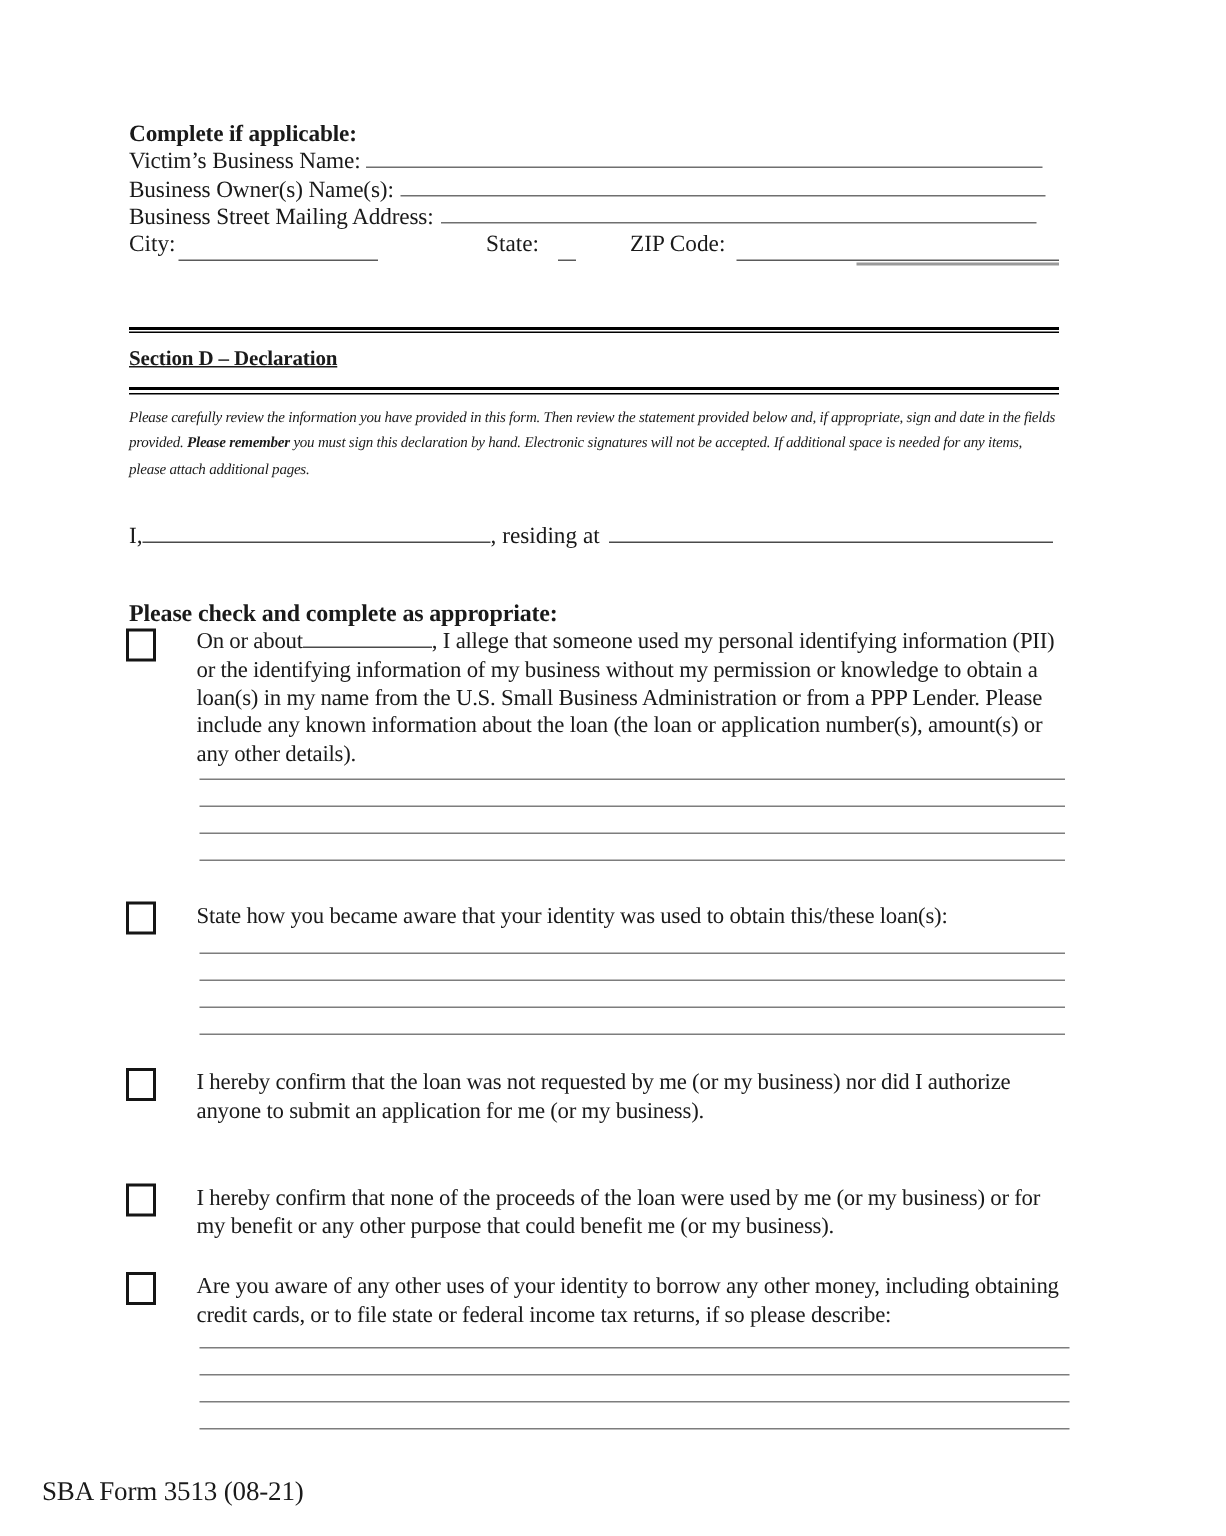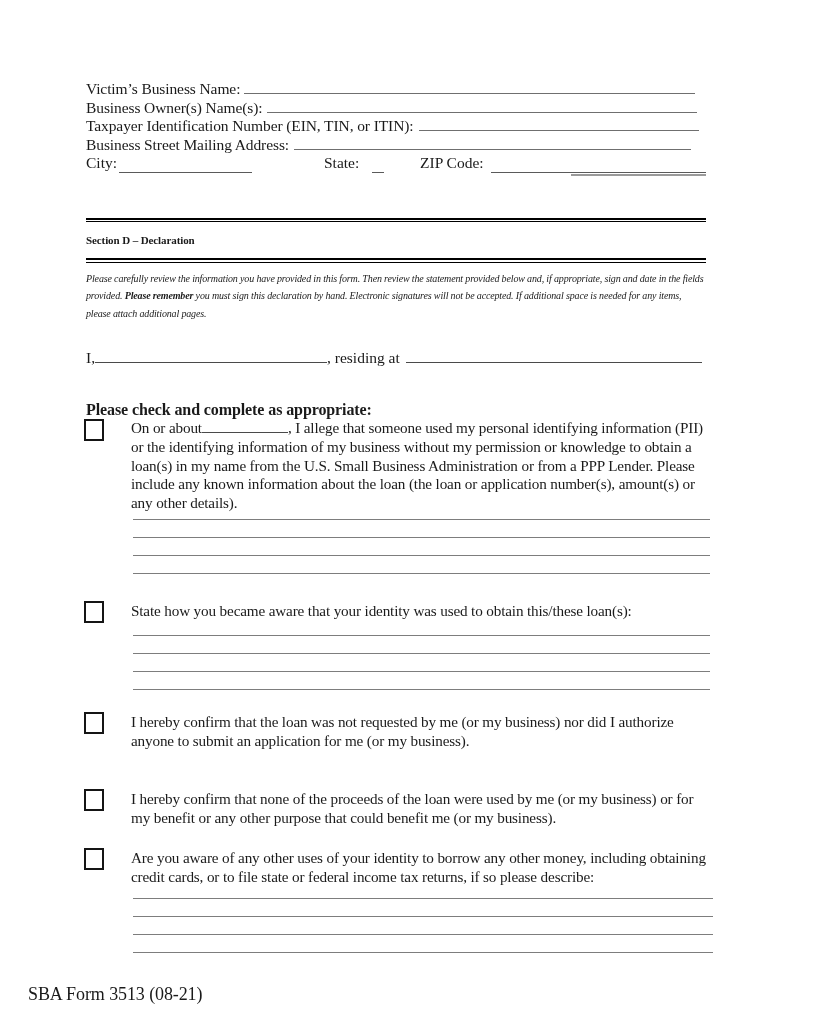--- a/index.html
+++ b/index.html
@@ -79,24 +79,25 @@
   .section-banner {
     position: absolute;
     left: 86px;
     top: 218px;
     width: 620px;
   }
   .rule-thick { border-top: 2.6px solid #000; }
   .rule-thin  { border-top: 1px solid #000; margin-top: 1.4px; }
   .section-title {
     font-weight: bold;
-    font-size: 11px;
+    font-size: 14px;
     line-height: 18px;
     padding: 9px 0 9px 0;
     letter-spacing: -0.1px;
+    text-decoration: underline;
   }
 
   
   .intro {
     position: absolute;
     left: 86px;
     top: 270px;
     width: 622px;
     font-style: italic;
     font-size: 10px;
@@ -167,32 +168,30 @@
     letter-spacing: -0.1px;
   }
 </style>
 </head>
 <body>
 
 <div class="page">
 
   <div class="top-block">
 
+    <div class="top-title">Complete if applicable:</div>
 
     <div class="field-row">
       <span class="field-label">Victim’s Business Name:</span><span class="rule" style="width:451px;margin-left:4px;"></span>
     </div>
 
     <div class="field-row">
       <span class="field-label">Business Owner(s) Name(s):</span><span class="rule" style="width:430px;margin-left:5px;"></span>
     </div>
 
-    <div class="field-row">
-      <span class="field-label">Taxpayer Identification Number (EIN, TIN, or ITIN):</span><span class="rule" style="width:280px;margin-left:5px;"></span>
-    </div>
 
     <div class="field-row">
       <span class="field-label">Business Street Mailing Address:</span><span class="rule" style="width:397px;margin-left:5px;"></span>
     </div>
 
     <div class="csz-row">
       <span class="csz-item" style="left:0;">City:</span>
       <span class="csz-line" style="left:33px;width:133px;"></span>
 
       <span class="csz-item" style="left:238px;">State:</span>

